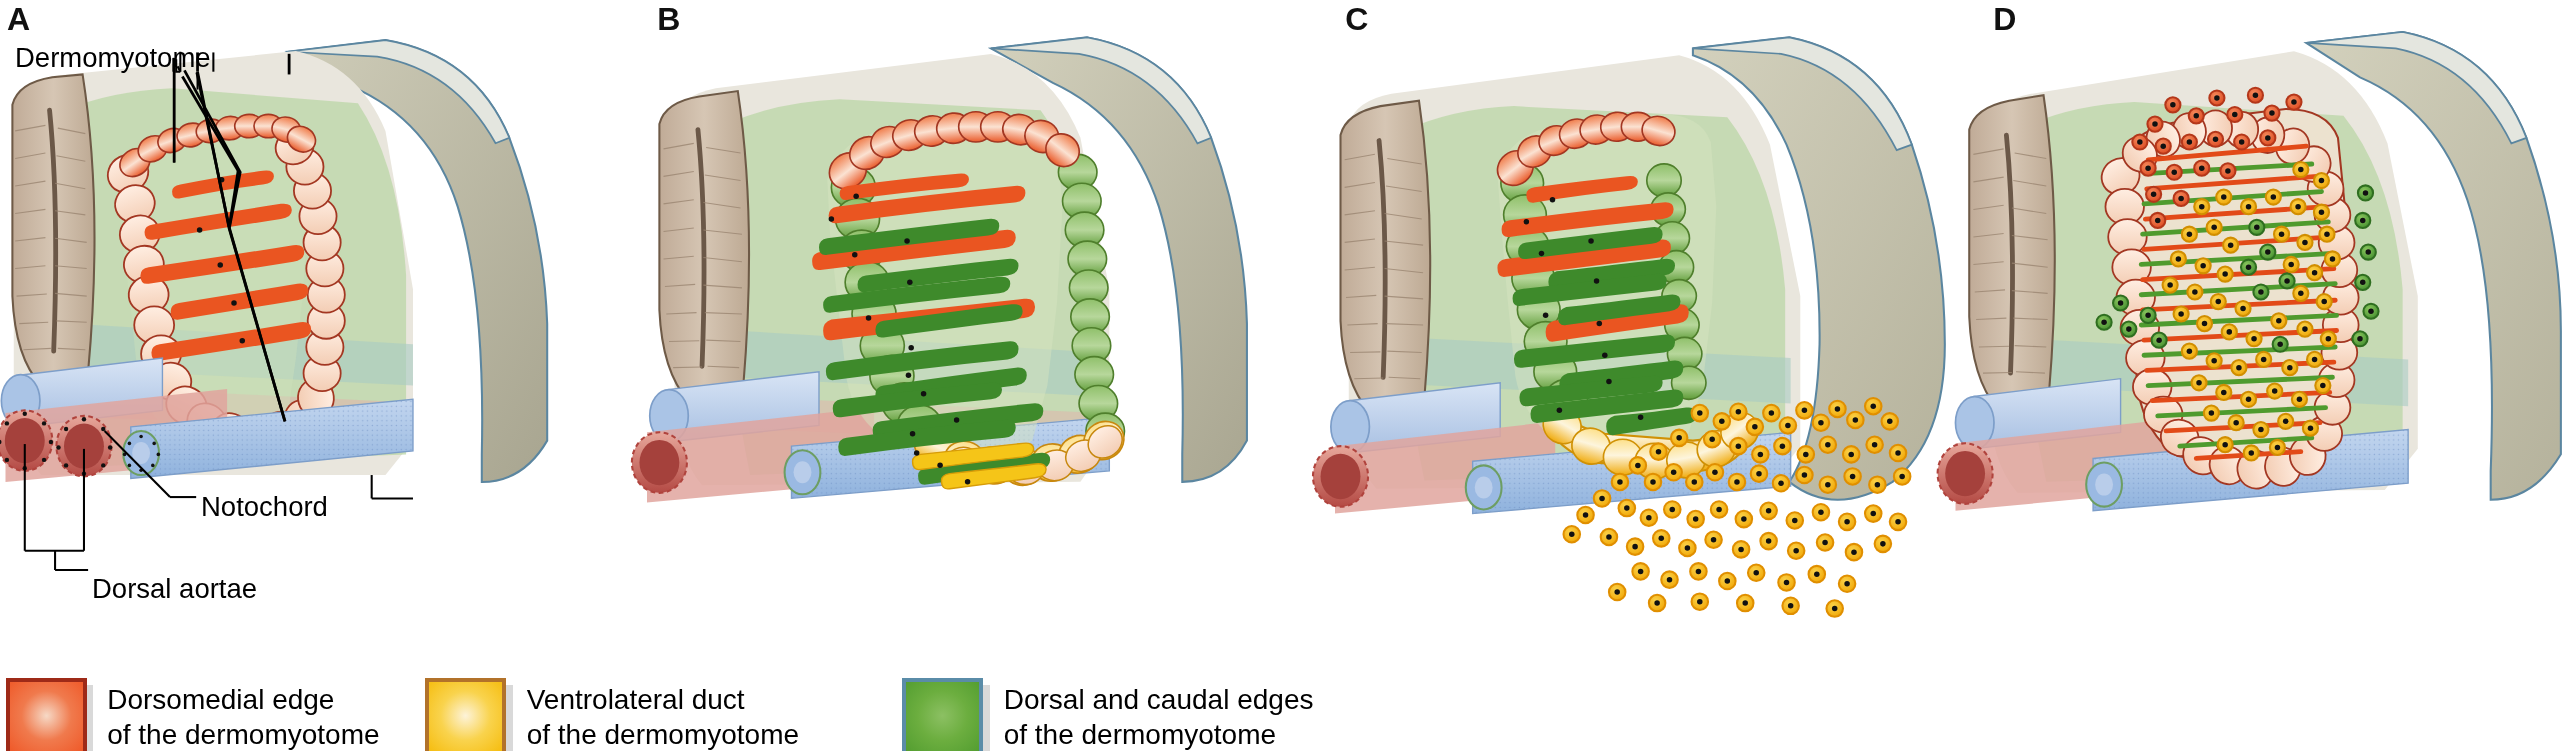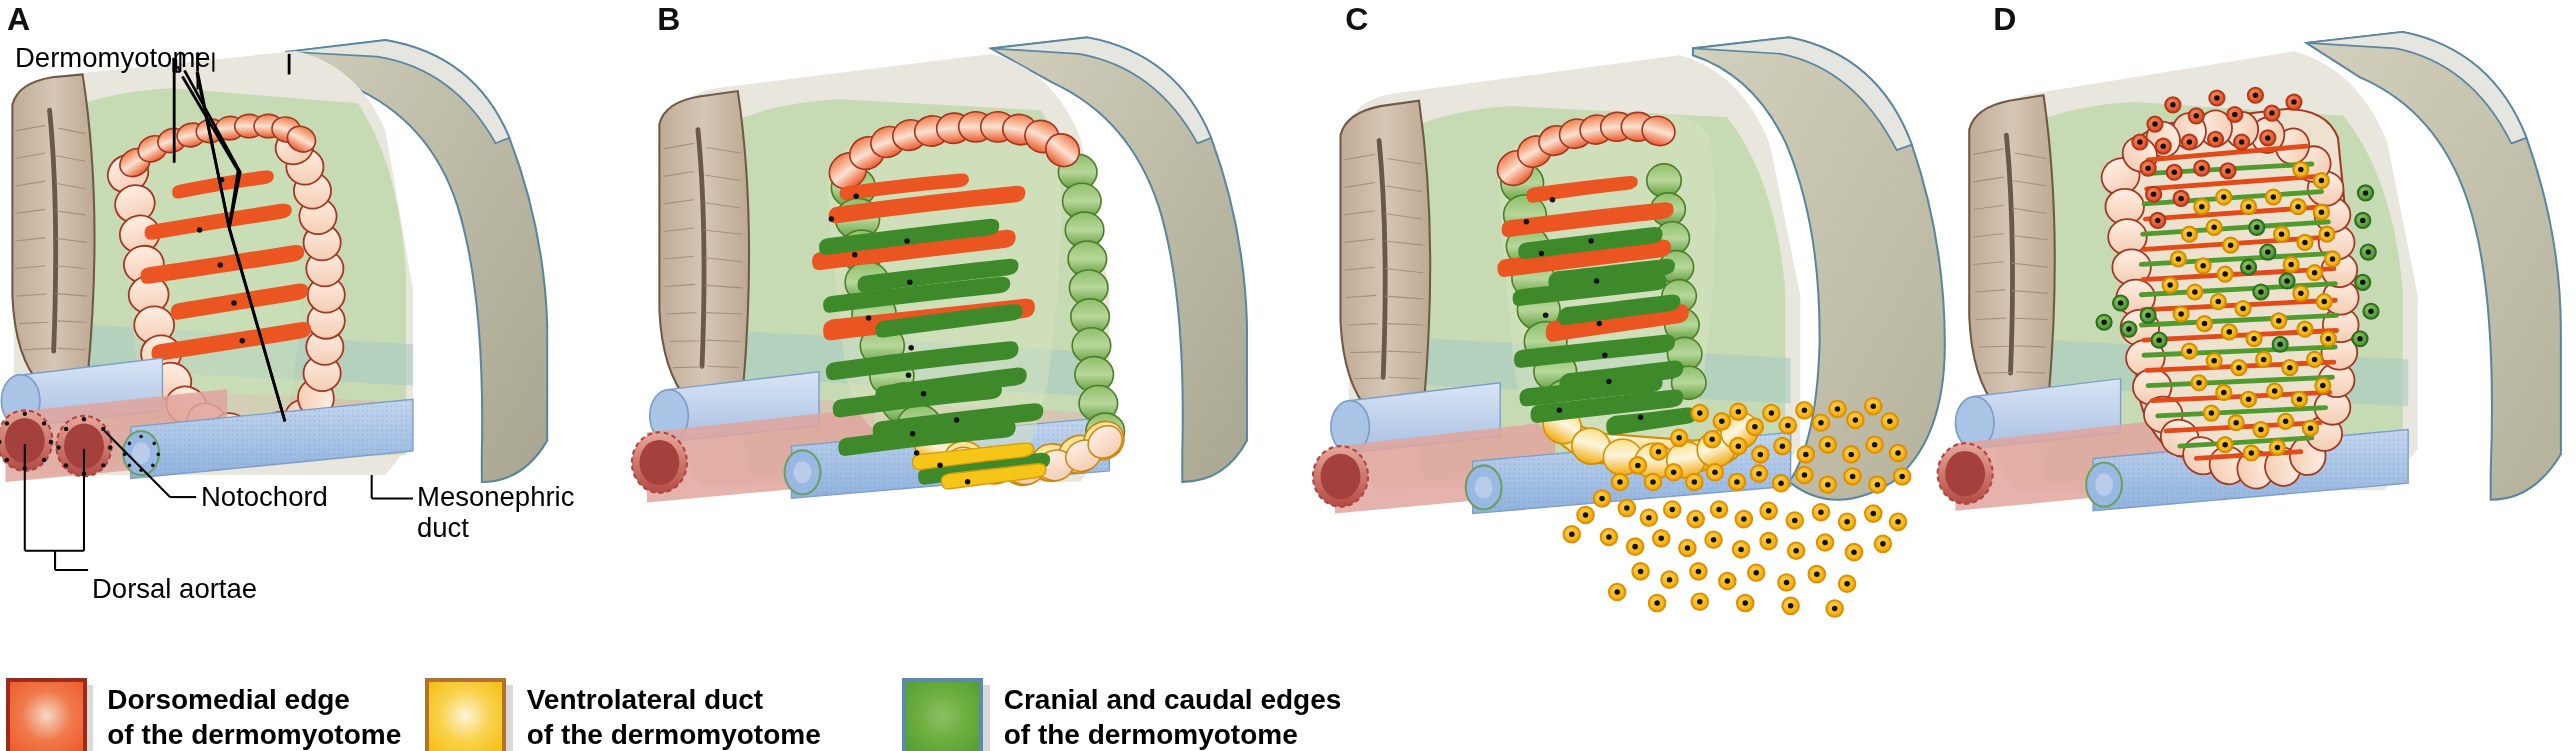--- a/index.html
+++ b/index.html
@@ -2,21 +2,21 @@
 <html style="font-size:11px"><head>
 <meta charset="utf-8">
 <style>
   html,body{margin:0;padding:0;background:#ffffff;}
   body{width:2576px;height:751px;position:relative;overflow:hidden;
        font-family:"Liberation Sans","DejaVu Sans",sans-serif;}
   #stage{position:absolute;inset:0;width:2576px;height:751px;}
   .panel{position:absolute;top:0;height:661px;}
   .panel-letter{position:absolute;font-size:32px;font-weight:bold;color:#111;line-height:1;}
   .lbl{position:absolute;font-size:27.5px;color:#000;line-height:1.12;white-space:pre;}
-  .legend{position:absolute;left:0;top:678px;width:2576px;height:73px;font-weight:bold;}
+  .legend{position:absolute;left:0;top:678px;width:2576px;height:73px;}
   .legend-item{position:absolute;top:0;display:flex;align-items:flex-start;}
   .swatch{width:81px;height:83px;position:relative;flex:0 0 auto;box-sizing:border-box;}
   .swatch .shadow{position:absolute;left:6.9px;top:6.9px;width:81px;height:83px;background:rgba(120,120,120,.28);}
   .swatch .face{position:absolute;left:0;top:0;width:81px;height:83px;box-sizing:border-box;}
   .legend-text{font-size:28px;color:#000;line-height:1.25;margin-left:20.7px;white-space:pre-line;padding-top:4.1px;}
   svg{display:block;overflow:visible;}
 </style>
 </head>
 <body>
 
@@ -238,26 +238,24 @@
         <path d="M253 84 L253 236"></path>
         <path d="M287 76 L287 104"></path>
         <path d="M287 104 L333 332 L349 250 L268 102"></path>
         <path d="M333 332 L414 612"></path>
         <path d="M420 78 L420 108"></path>
       </g>
     </svg>
 
     <div class="panel-letter" style="left:6.9px;top:2.8px;">A</div>
     <div class="lbl" style="left:15px;top:43px;text-align:right;">Dermomyotome</div>
-    <div class="lbl" style="left:201px;top:482px;text-align:center;">Notochord</div>
+    <div class="lbl" style="left:201px;top:492px;text-align:center;">Notochord</div>
     <div class="lbl" style="left:92px;top:555px;margin-top:19px;">Dorsal aortae</div>
   </div>
 
-  <div class="lbl" style="left:417px;top:482px;">Mesonephric
-duct</div>
 
   <div class="panel" style="left:647px;width:688px;">
     <svg width="688" height="661" viewBox="0 0 1000 960">
       <defs>
         <linearGradient id="ectoB" x1="0" y1="0" x2="1" y2="1">
           <stop offset="0" stop-color="#d3d1bd"></stop>
             <stop offset="1" stop-color="#a9a691"></stop>
         </linearGradient>
         <linearGradient id="ntB" x1="0" y1="0" x2="1" y2="0">
           <stop offset="0" stop-color="#c0ab97"></stop>
@@ -1092,19 +1090,19 @@
       </div>
       <div class="legend-text">Ventrolateral duct
 of the dermomyotome</div>
     </div>
 
     <div class="legend-item" style="left:902px;">
       <div class="swatch">
         <div class="shadow"></div>
         <div class="face" style="border:4.1px solid #5a8ca8;background:radial-gradient(circle at 50% 45%, #8cc063 0%, #6cae3f 45%, #4f9b2e 100%);"></div>
       </div>
-      <div class="legend-text">Cranial and caudal edges
+      <div class="legend-text">Dorsal and caudal edges
 of the dermomyotome</div>
     </div>
   </div>
 
 </div>
 
 
 </body></html>

